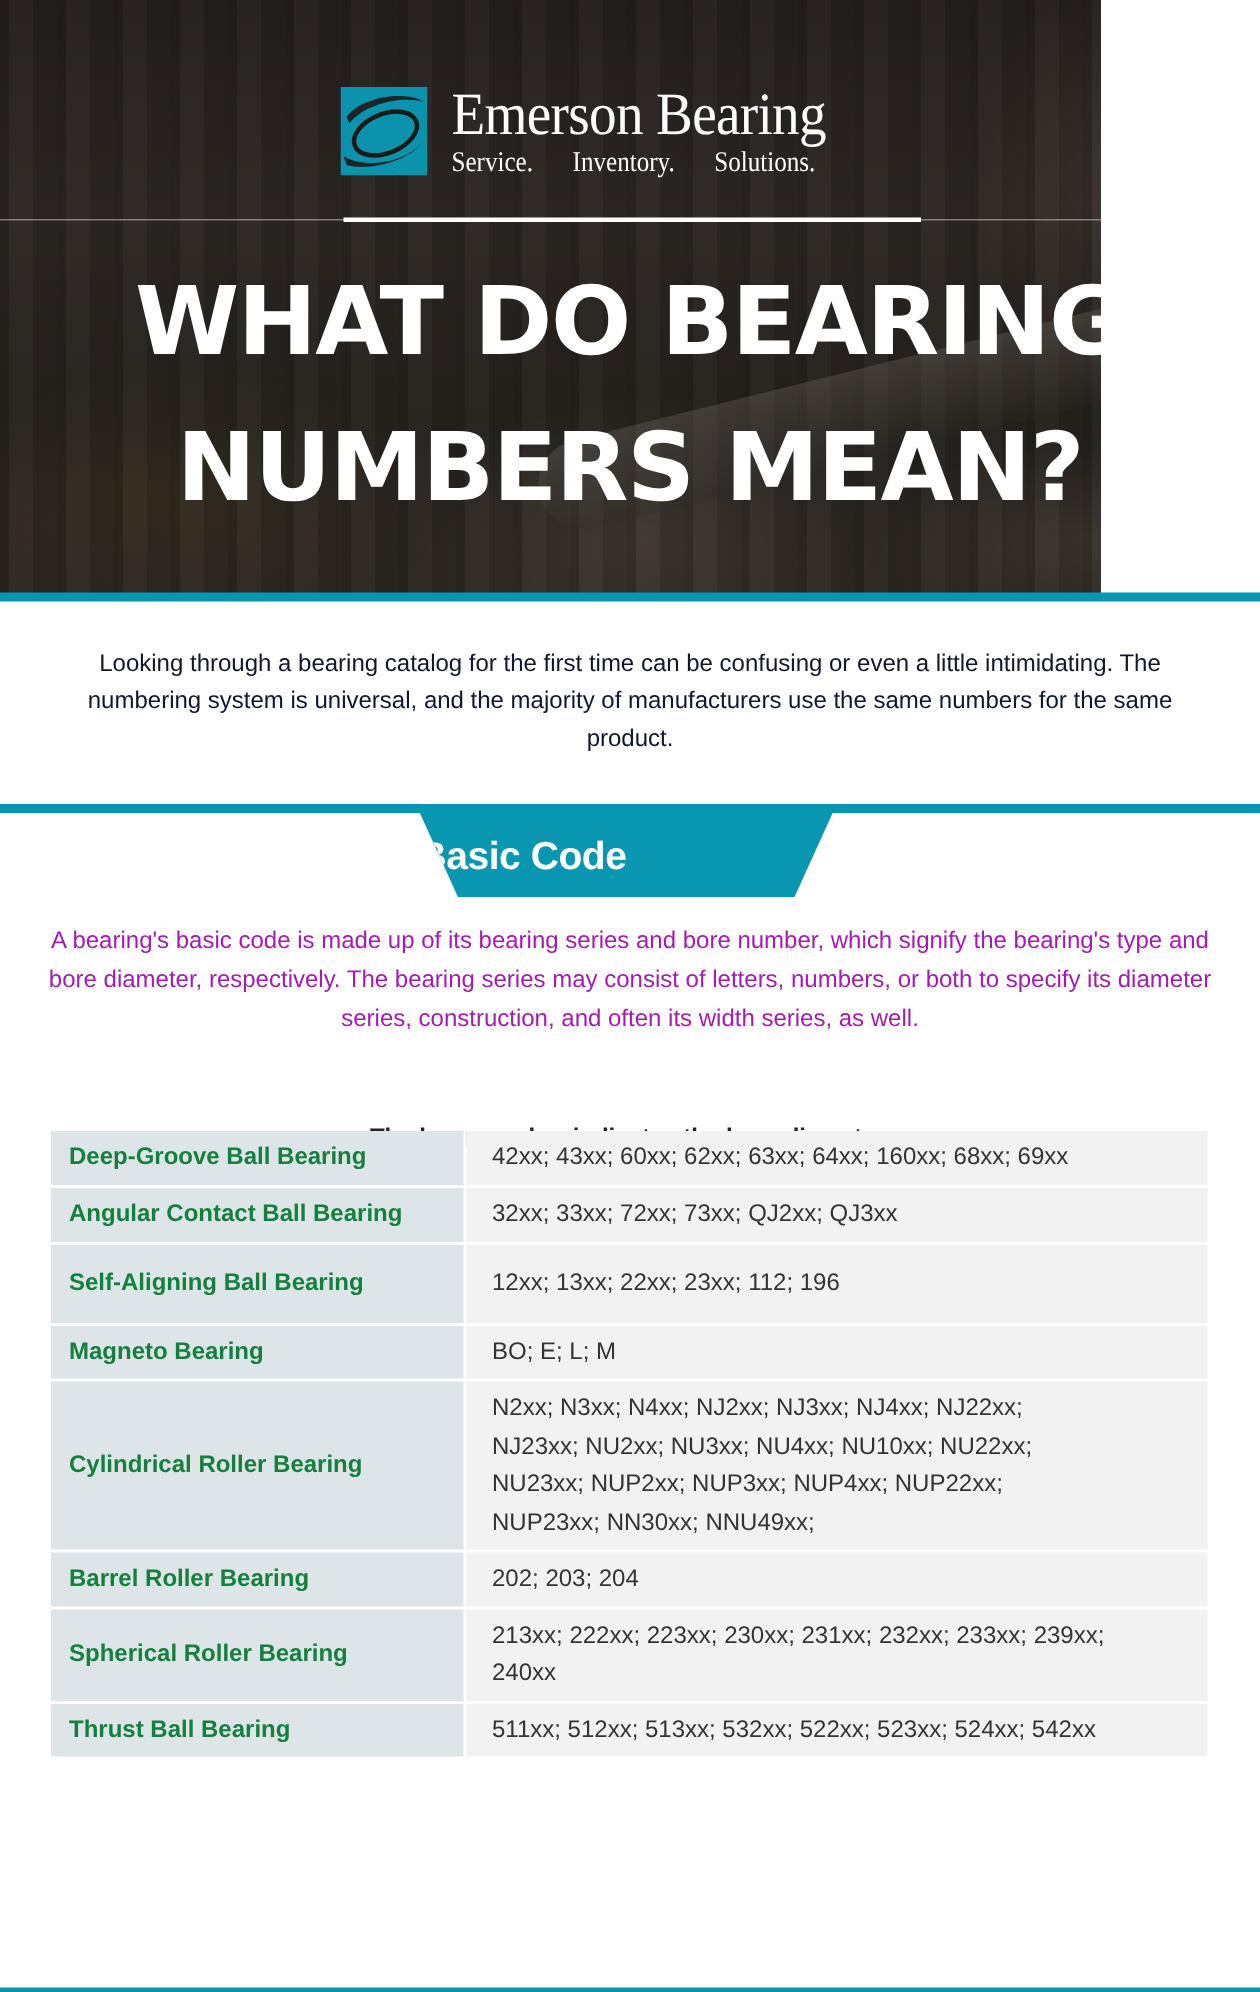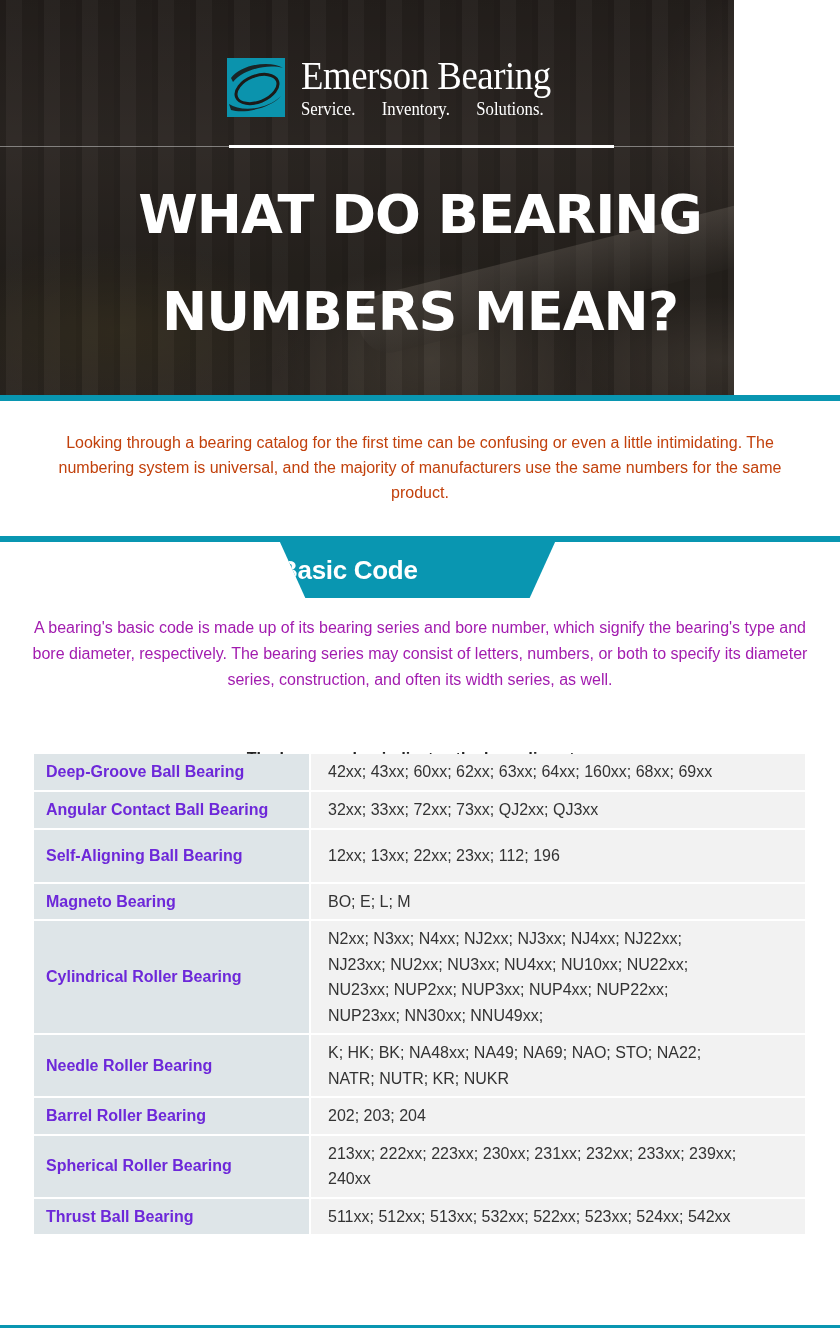--- a/index.html
+++ b/index.html
@@ -34,31 +34,31 @@
     .logo-mark { width: 58px; height: 59px; position: relative; }
     .logo-text { margin-left: 16px; color: #ffffff; }
     .logo-name { font-family: "Liberation Serif", "DejaVu Serif", serif; font-size: 40px; line-height: 36px; letter-spacing: -0.5px; transform: scaleX(0.92); transform-origin: left; white-space: nowrap; display: block; }
     .logo-tag { font-family: "Liberation Serif", "DejaVu Serif", serif; font-size: 19px; line-height: 22px; display: flex; gap: 30px; margin-top: 4px; transform: scaleX(0.88); transform-origin: left; white-space: nowrap; }
 
     .hr-thin { position: absolute; left: 0; top: 146px; width: 840px; height: 1px; background: rgba(200,200,200,0.55); }
     .hr-bold { position: absolute; left: 229px; top: 145px; width: 385px; height: 3px; background: #ffffff; }
 
     .headline {
       position: absolute; left: 0; top: 166px; width: 840px; text-align: center; color: #ffffff;
-      font-family: "DejaVu Sans", sans-serif; font-weight: bold; font-size: 54px; line-height: 97px;
+      font-family: "DejaVu Sans", sans-serif; font-weight: bold; font-size: 63px; line-height: 97px;
       letter-spacing: -1px;
     }
     .headline span { display: block; white-space: nowrap; }
 
     .teal-bar-top { position: absolute; left: 0; top: 395px; width: 840px; height: 6px; background: #0996b1; }
 
     
     .intro {
       position: absolute; left: 30px; top: 430px; width: 780px; text-align: center;
-      font-size: 16px; line-height: 25px; color: #c2410c;
+      font-size: 16px; line-height: 25px; color: #0f172a;
     }
 
     .teal-band { position: absolute; left: 0; top: 536px; width: 840px; height: 6px; background: #0996b1; }
     .banner {
       position: absolute; left: 279px; top: 540px; width: 277px; height: 58px; background: #0996b1;
       clip-path: polygon(0 0, 100% 0, 90.5% 100%, 9.5% 100%);
       display: flex; align-items: center; justify-content: flex-start;
     }
     .banner-label { color: #ffffff; font-weight: bold; font-size: 26px; letter-spacing: -0.3px; padding-top: 2px; }
 
@@ -71,21 +71,21 @@
       font-size: 16px; line-height: 22px; font-weight: bold; color: #222; margin-top: 40px;
     }
 
     
     .code-table {
       position: absolute; left: 34px; top: 754px; width: 771px;
       border-collapse: separate; border-spacing: 0 2px; margin-top: -2px;
     }
     .code-table td { font-size: 16px; line-height: 25.5px; vertical-align: middle; }
     .code-table td.type {
-      width: 277px; background: #dee5e8; padding: 5px 10px 5px 12px; font-weight: bold; color: #6d28d9; border-right: 2px solid #ffffff;
+      width: 277px; background: #dee5e8; padding: 5px 10px 5px 12px; font-weight: bold; color: #15803d; border-right: 2px solid #ffffff;
     }
     .code-table td.codes {
       background: #f2f2f2; padding: 5px 64px 5px 17px; color: #333;
     }
     .row-1 td { height: 36px; }
 
     .teal-bar-bottom { position: absolute; left: 0; top: 1325px; width: 840px; height: 3px; background: #0996b1; }
   </style>
 </head>
 <body>
@@ -151,24 +151,20 @@
     </tr>
     <tr>
       <td class="type">Magneto Bearing</td>
       <td class="codes">BO; E; L; M</td>
     </tr>
     <tr>
       <td class="type">Cylindrical Roller Bearing</td>
       <td class="codes">N2xx; N3xx; N4xx; NJ2xx; NJ3xx; NJ4xx; NJ22xx; NJ23xx; NU2xx; NU3xx; NU4xx; NU10xx; NU22xx; NU23xx; NUP2xx; NUP3xx; NUP4xx; NUP22xx; NUP23xx; NN30xx; NNU49xx;</td>
     </tr>
     <tr>
-      <td class="type">Needle Roller Bearing</td>
-      <td class="codes">K; HK; BK; NA48xx; NA49; NA69; NAO; STO; NA22; NATR; NUTR; KR; NUKR</td>
-    </tr>
-    <tr>
       <td class="type">Barrel Roller Bearing</td>
       <td class="codes">202; 203; 204</td>
     </tr>
     <tr>
       <td class="type">Spherical Roller Bearing</td>
       <td class="codes">213xx; 222xx; 223xx; 230xx; 231xx; 232xx; 233xx; 239xx; 240xx</td>
     </tr>
     <tr>
       <td class="type">Thrust Ball Bearing</td>
       <td class="codes">511xx; 512xx; 513xx; 532xx; 522xx; 523xx; 524xx; 542xx</td>

